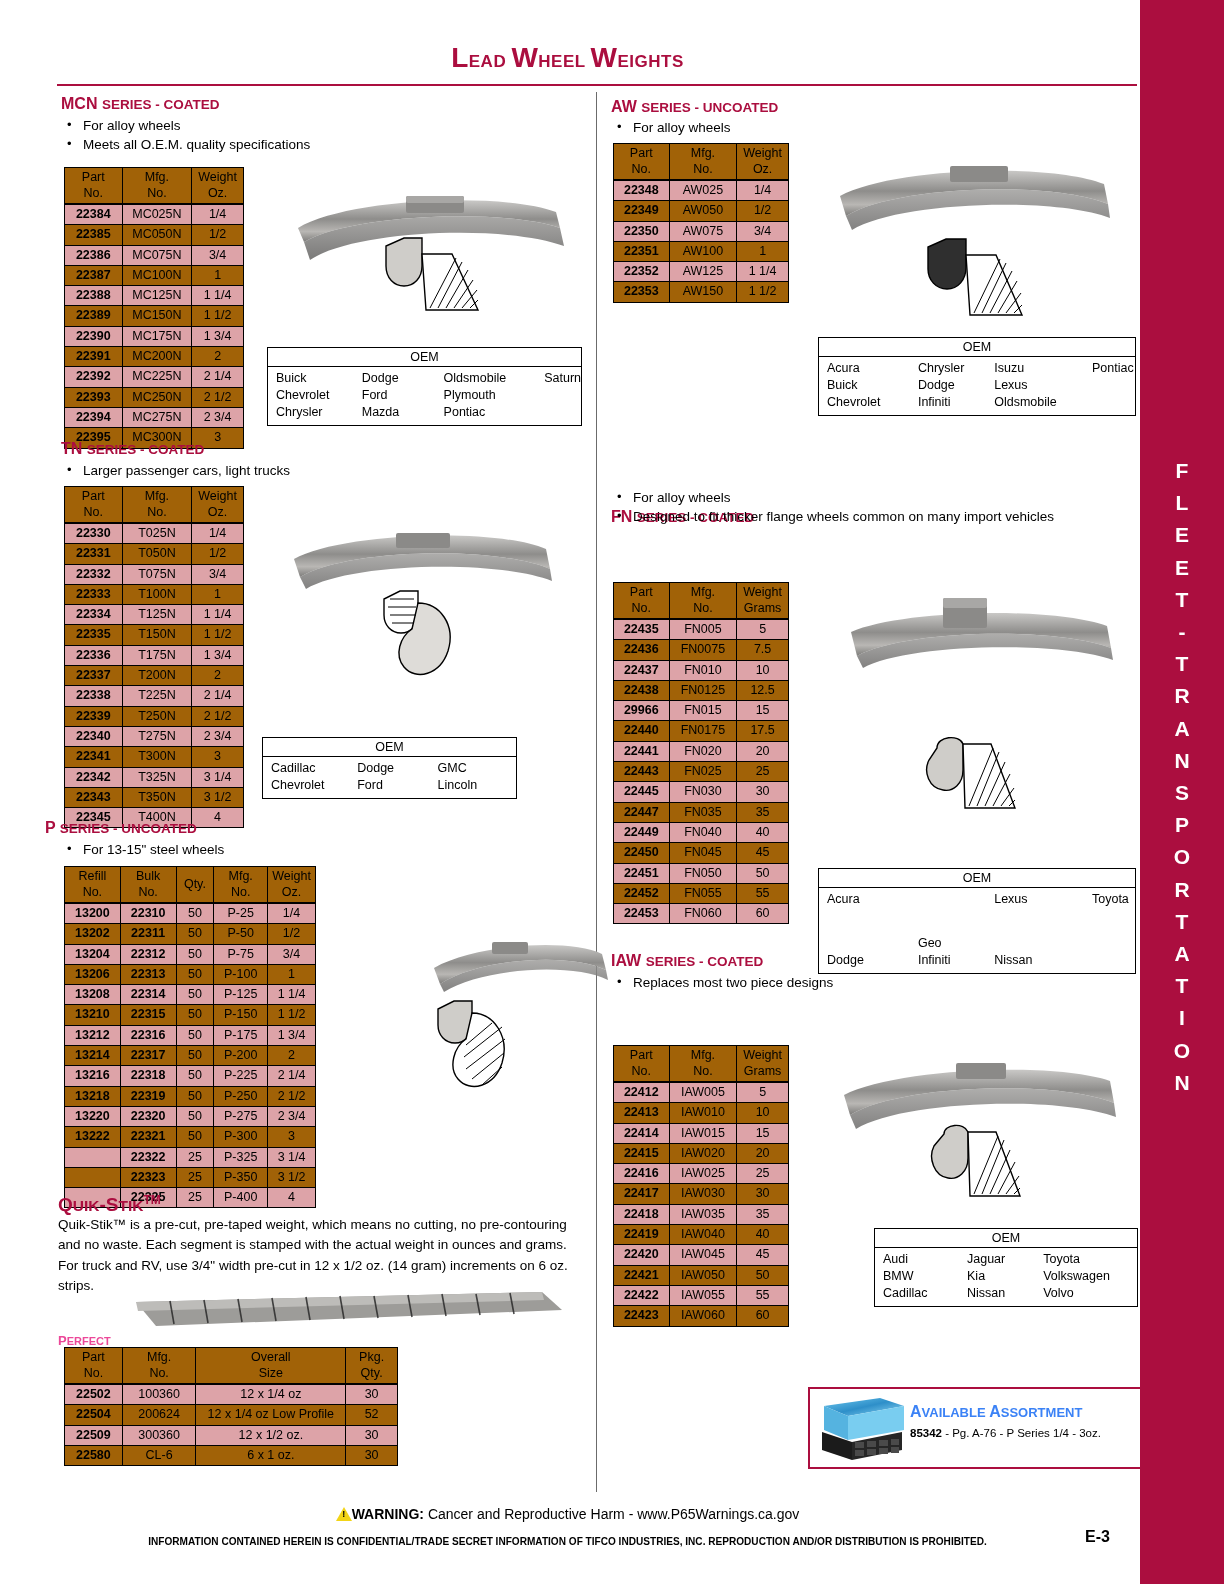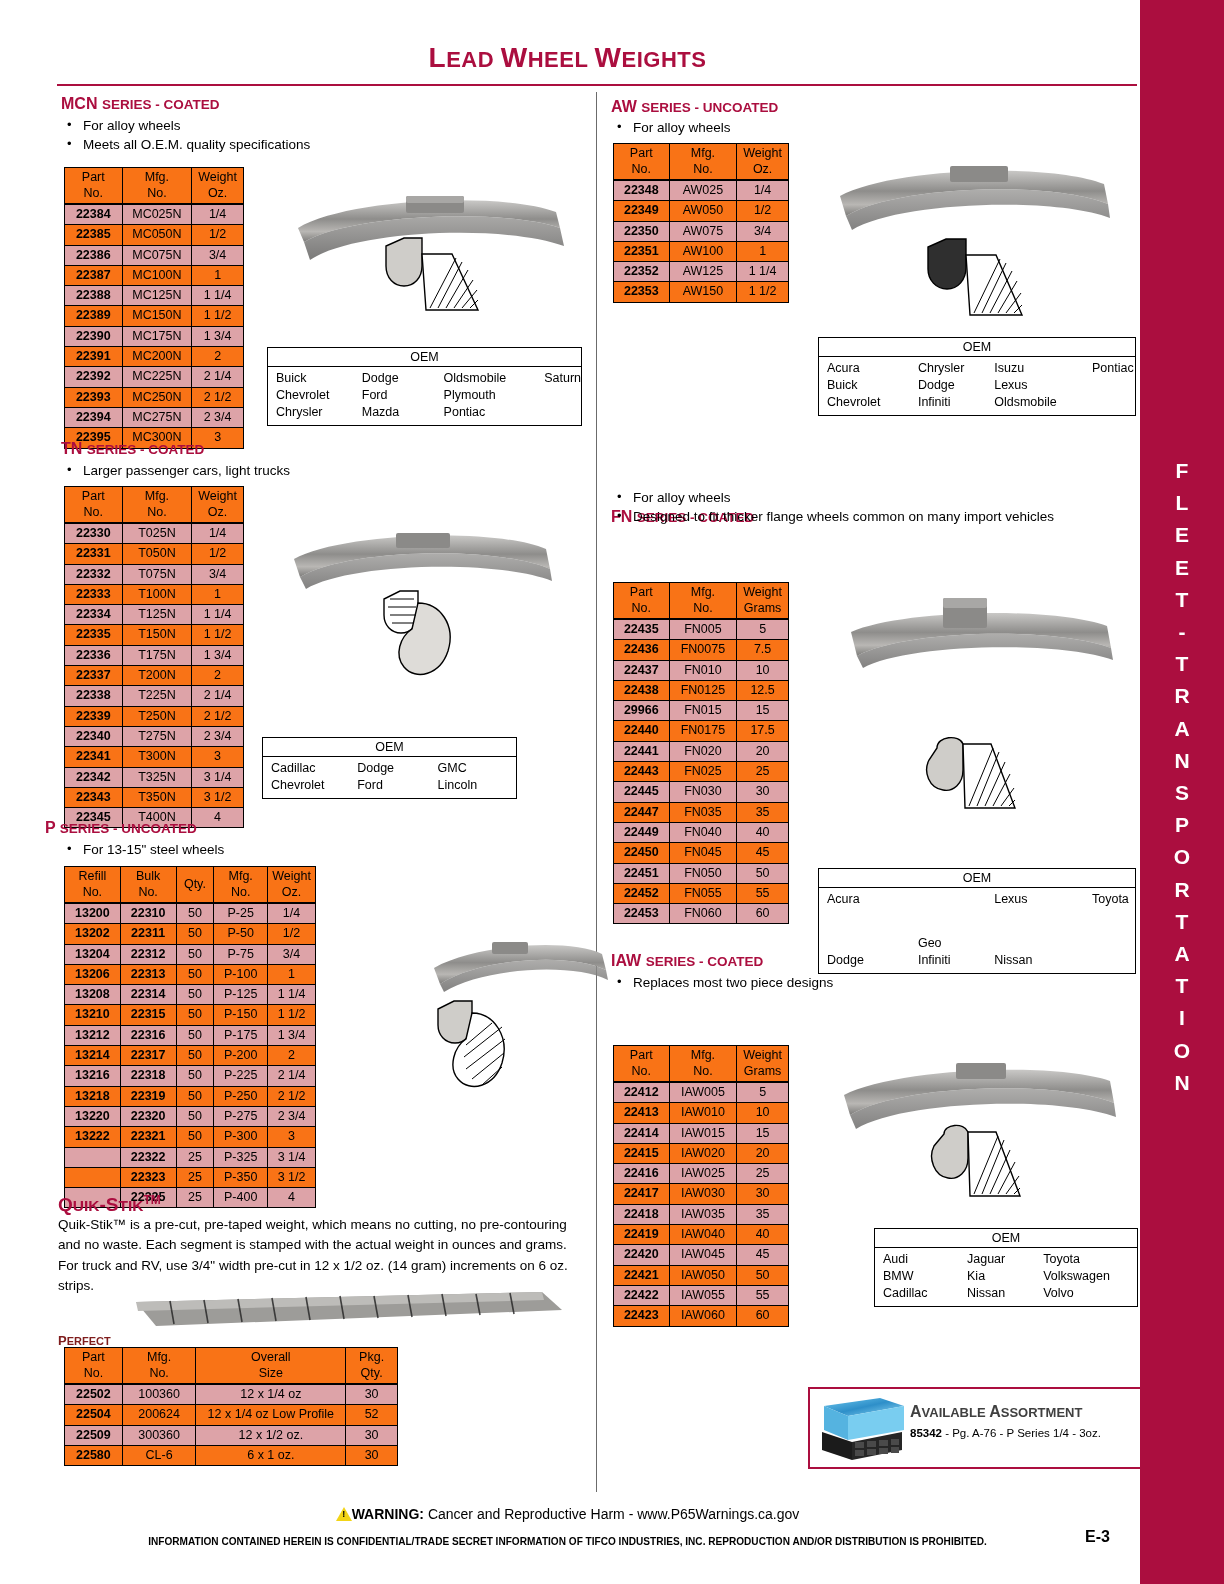--- a/index.html
+++ b/index.html
@@ -8,35 +8,35 @@
   
   #page{position:absolute;left:0;top:0;width:1224px;height:1584px;}
   #side-tab{position:absolute;left:1140px;top:0;width:84px;height:1584px;background:#ab0e3f;}
   #side-tab .tab-letters{position:absolute;left:0;top:455px;width:84px;
       text-align:center;color:#fff;font-weight:bold;font-size:21px;line-height:32.2px;letter-spacing:0;}
   #side-tab .tab-letters span{display:block;}
 
   
   #page-title{position:absolute;left:0;top:42px;width:1135px;text-align:center;
      color:#ab0e3f;font-weight:bold;font-size:28px;letter-spacing:.5px;}
-  #page-title .sc{font-size:22px;}
+  #page-title .sc{font-size:17px;}
   #title-rule{position:absolute;left:57px;top:84px;width:1080px;height:2px;background:#ab0e3f;}
 
   
   #col-divider{position:absolute;left:596px;top:92px;width:1px;height:1400px;background:#6b6b6b;}
 
   
   .sec-h{position:absolute;color:#ab0e3f;font-weight:bold;font-size:16px;white-space:nowrap;}
   .sec-h .sc{font-size:13.5px;}
   .bullets{position:absolute;font-size:13.5px;line-height:19px;}
   .bullets .b{position:relative;padding-left:22px;}
   .bullets .b::before{content:"\2022";position:absolute;left:6px;top:-1px;font-size:13px;}
 
   
-  table.spec{position:absolute;border-collapse:collapse;background:#f97316;font-size:12.5px;}
+  table.spec{position:absolute;border-collapse:collapse;background:#a16207;font-size:12.5px;}
   table.spec th,table.spec td{border:1px solid #000;text-align:center;padding:0;height:19.3px;
       line-height:19.3px;font-weight:normal;white-space:nowrap;}
   table.spec thead th{border-bottom:2px solid #000;line-height:15.5px;padding:2px 0;height:auto;vertical-align:middle;}
   table.spec tbody tr.alt td{background:#dda3a8;}
   table.spec tbody td.pn{font-weight:bold;}
   table.spec .hd2{display:block;}
 
   
   .oem{position:absolute;border:1px solid #000;background:#fff;font-size:12.5px;}
   .oem .oem-h{border-bottom:1px solid #000;text-align:center;line-height:18px;height:18px;}
@@ -45,26 +45,26 @@
   .oem .oem-row span{display:block;}
 
   
   .photo{position:absolute;}
 
   
   #qs-h{position:absolute;left:58px;top:1193px;color:#ab0e3f;font-weight:bold;font-size:19px;}
   #qs-h .sc{font-size:15.5px;}
   #qs-h .tm{font-size:12px;vertical-align:super;}
   #qs-text{position:absolute;left:58px;top:1215px;width:528px;font-size:13.5px;line-height:20.4px;}
-  #perfect-label{position:absolute;left:58px;top:1333px;color:#7f1d1d;font-weight:bold;font-size:13px;}
+  #perfect-label{position:absolute;left:58px;top:1333px;color:#ec4899;font-weight:bold;font-size:13px;}
   #perfect-label .sc{font-size:11px;}
 
   
   #assort{position:absolute;left:808px;top:1387px;width:330px;height:78px;border:2px solid #ab0e3f;background:#fff;}
-  #assort .a-title{position:absolute;left:100px;top:14px;color:#404040;font-weight:bold;font-size:16px;}
+  #assort .a-title{position:absolute;left:100px;top:14px;color:#3b82f6;font-weight:bold;font-size:16px;}
   #assort .a-title .sc{font-size:13px;}
   #assort .a-sub{position:absolute;left:100px;top:38px;font-size:11.5px;}
   #assort .a-sub b{font-weight:bold;}
 
   
   #warn{position:absolute;left:0;top:1505px;width:1135px;text-align:center;font-size:14px;}
   #warn b{font-weight:bold;}
   #footer-note{position:absolute;left:0;top:1535px;width:1135px;text-align:center;
      font-size:10.5px;font-weight:bold;transform:scaleX(.96);}
   #page-num{position:absolute;left:1085px;top:1528px;font-size:16px;font-weight:bold;}

